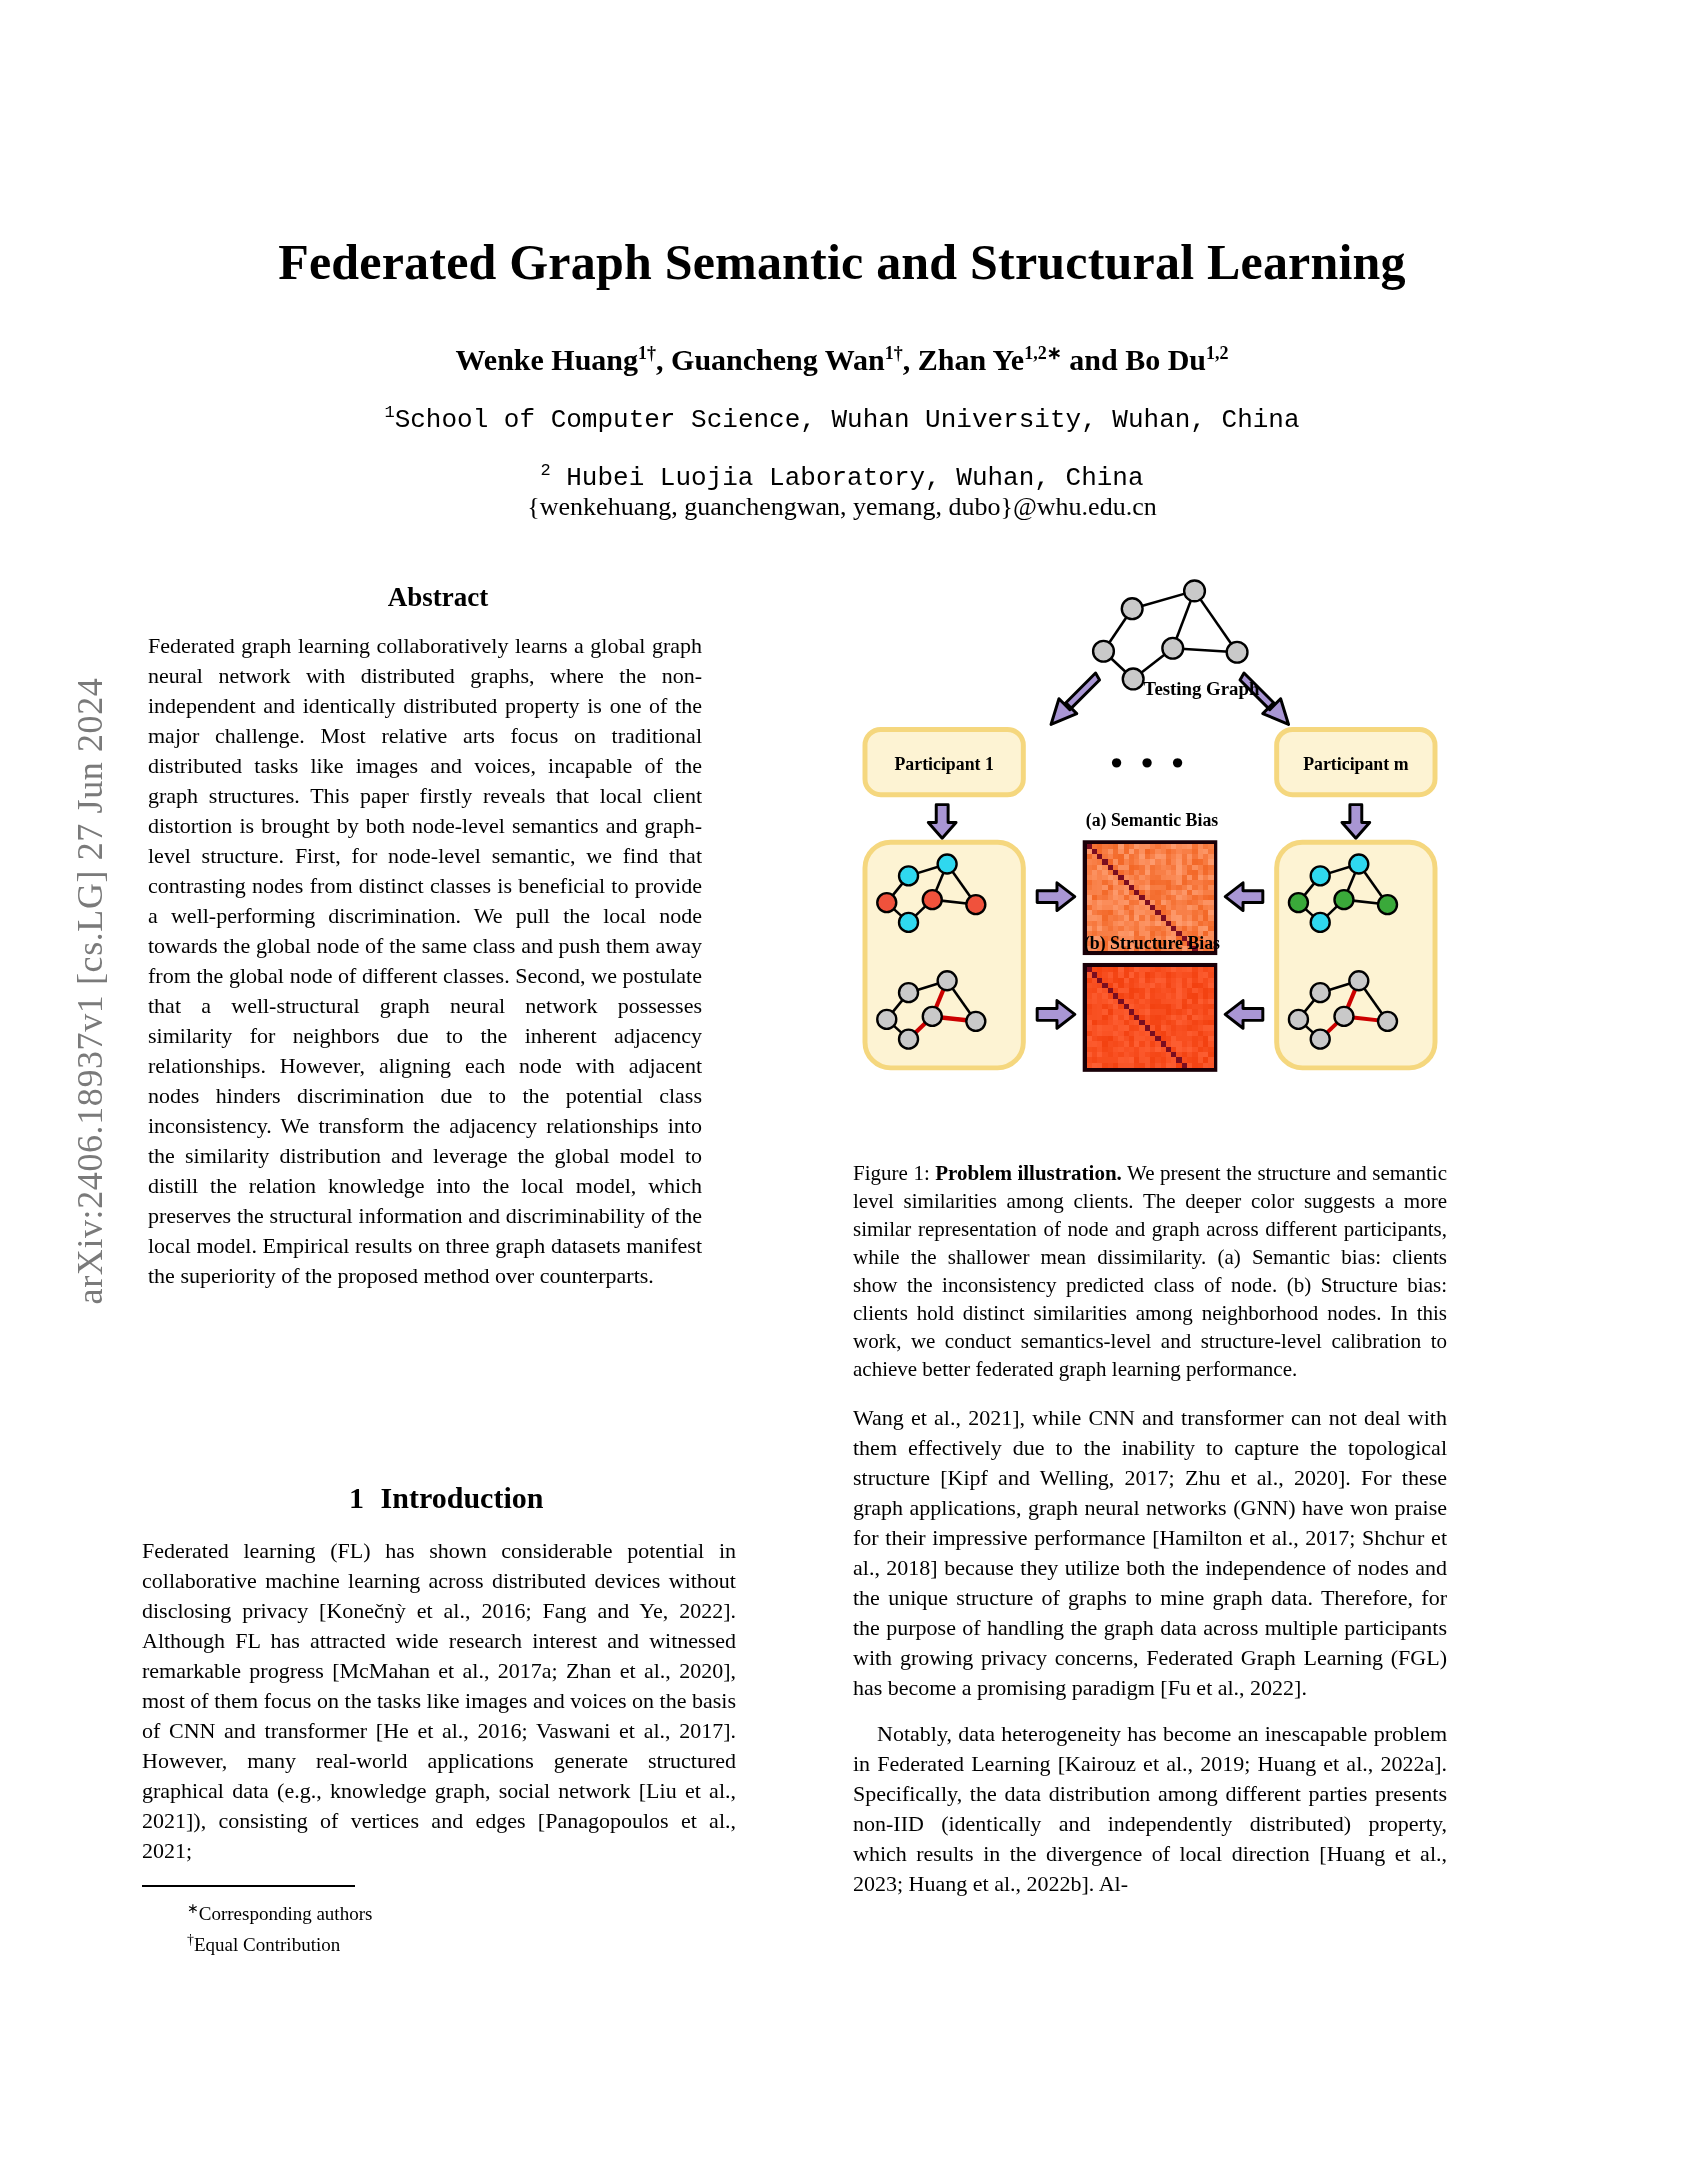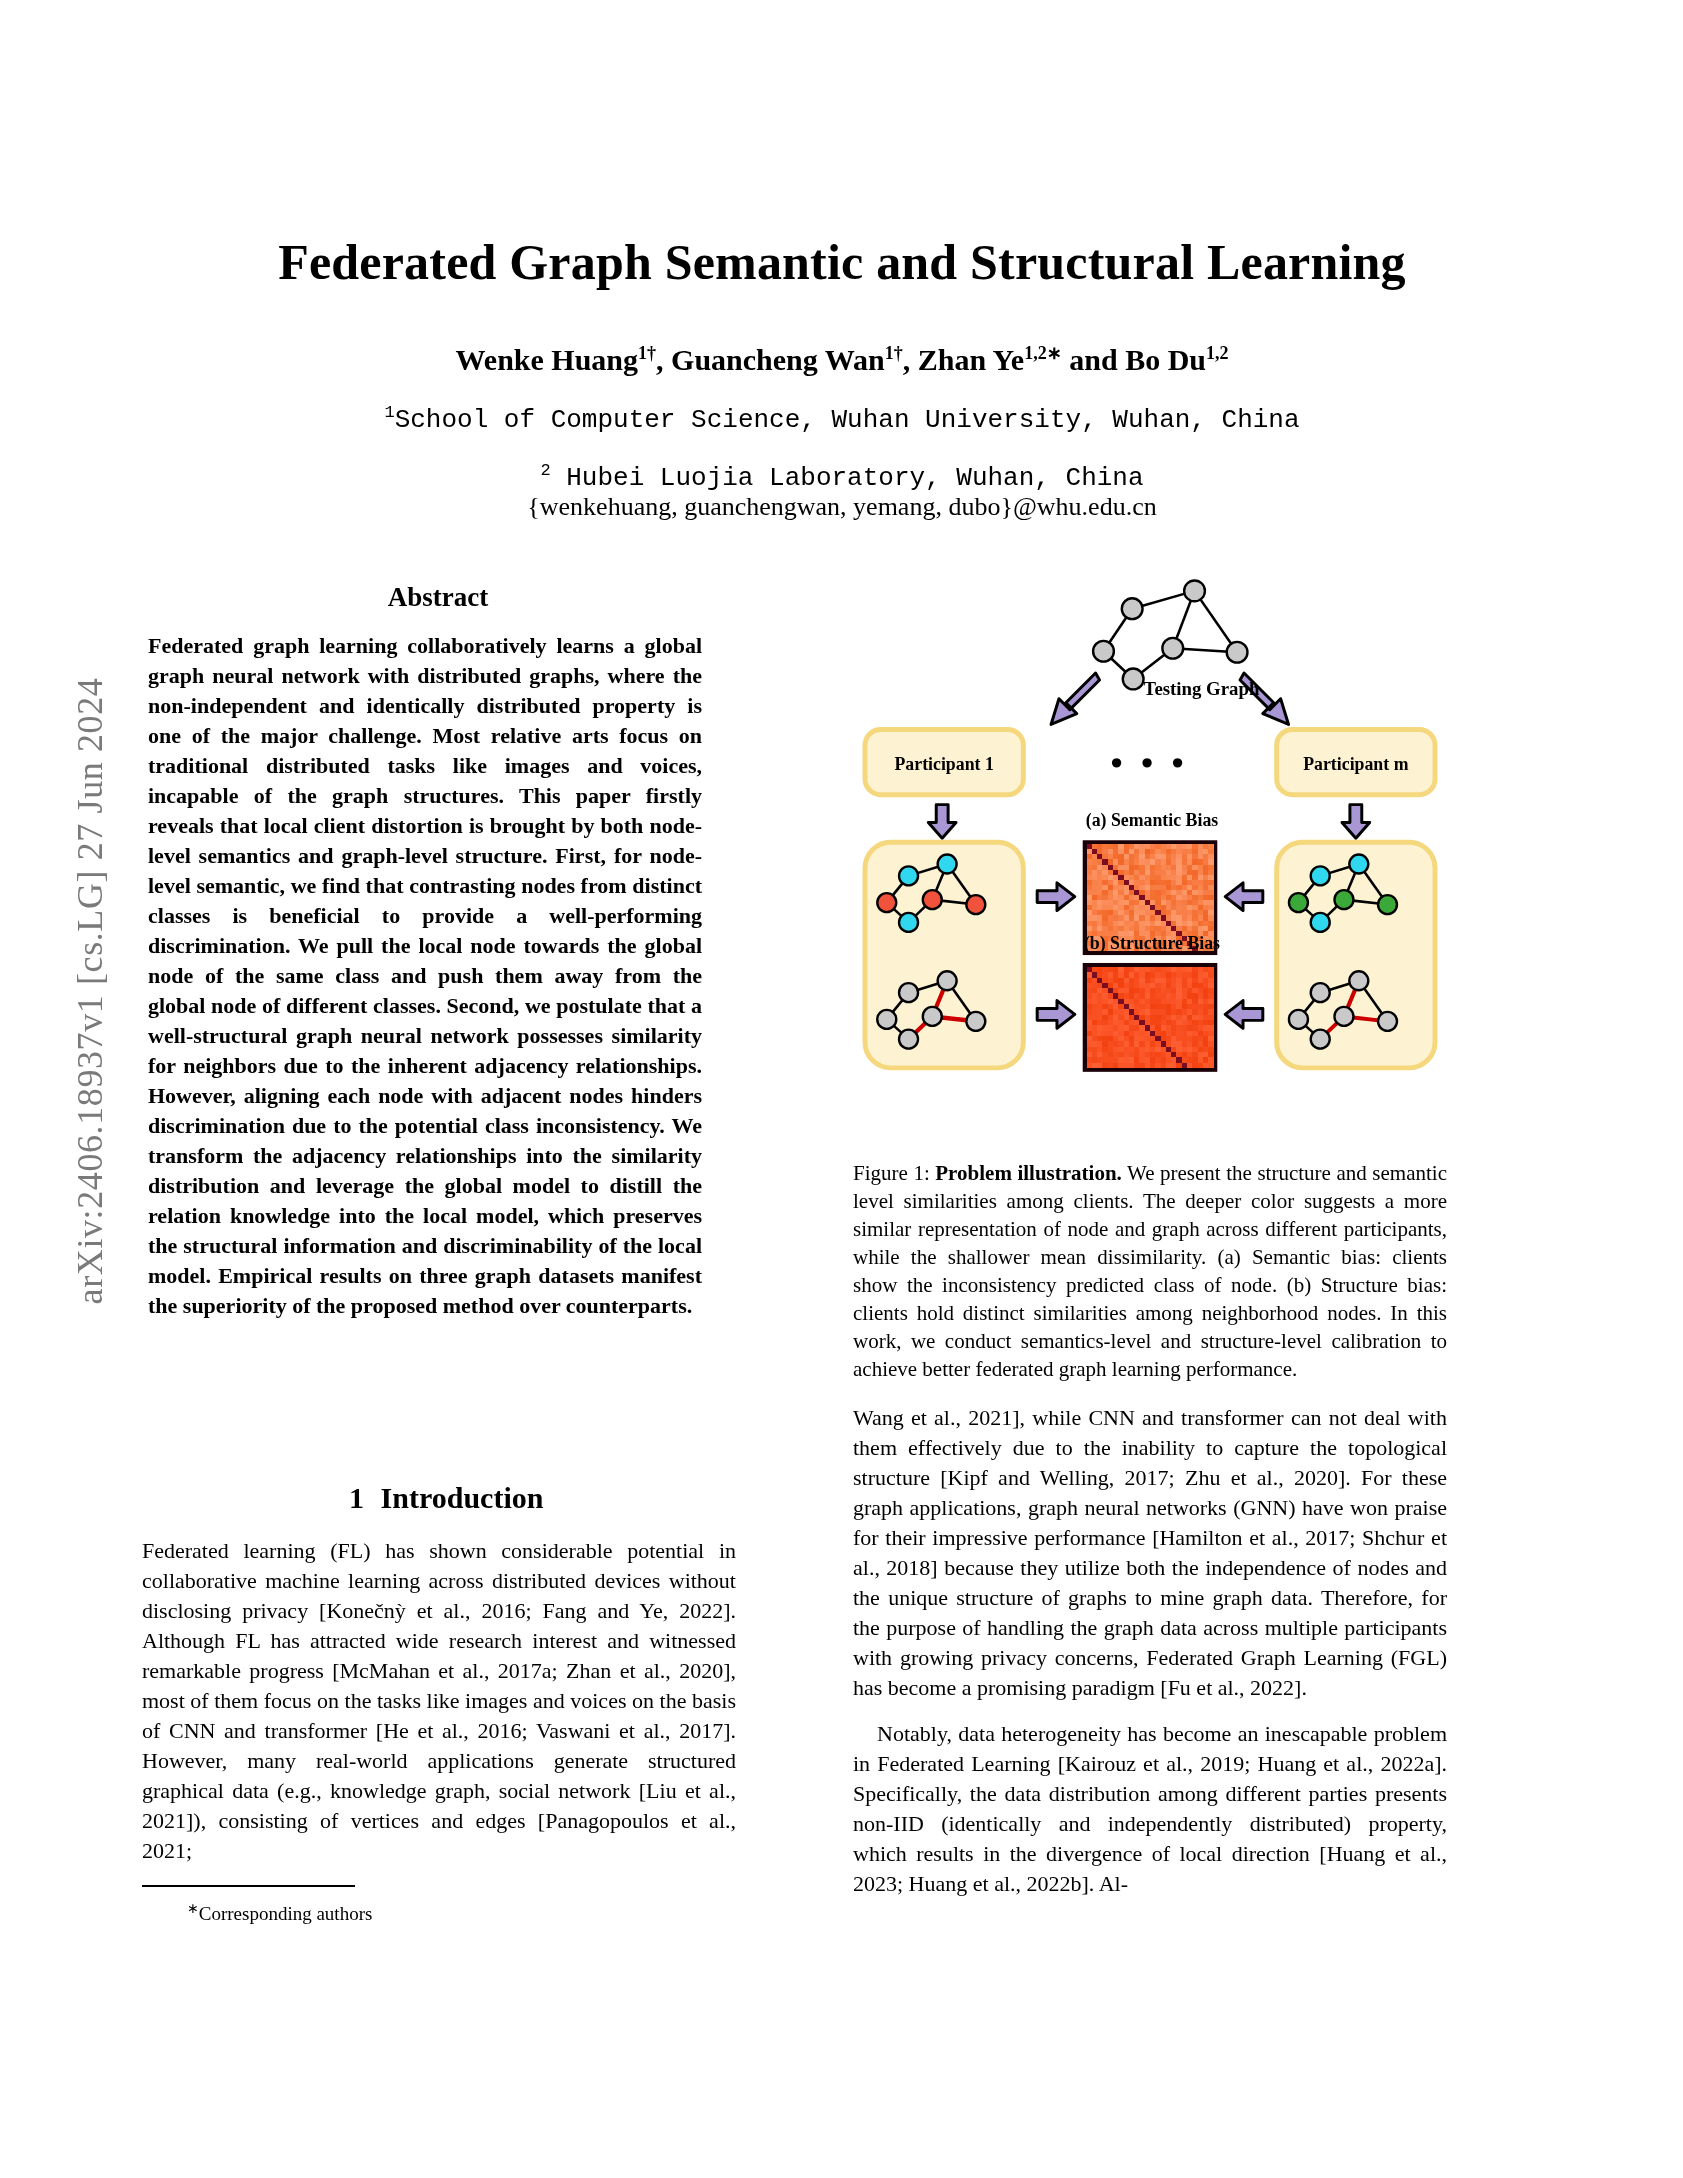--- a/index.html
+++ b/index.html
@@ -57,21 +57,21 @@
     margin:0;
     font-size:22px;
     line-height:30px;
     text-align:justify;
     text-justify:inter-word;
     hyphens:none;
     font-family:"Liberation Serif", serif;
   }
   p.indent { text-indent:24px; }
 
-  #abstract-body { width:554px; margin-left:6px;font-weight:bold; }
+  #abstract-body { width:554px; margin-left:6px; }
 
   #intro-head {
     position:absolute; left:142px; top:1481px; width:592px;
     font-size:30px; font-weight:bold;text-align:center;
   }
   #intro-head .num { display:inline-block; width:48px; }
   #intro-body { position:absolute; left:142px; top:1536px; width:594px; }
 
   
   #footnote-area { position:absolute; left:142px; top:1885px; width:594px; }
@@ -122,20 +122,21 @@
     <span class="num">1</span><span>Introduction</span>
   </div>
 
   <div id="intro-body">
     <p class="body">Federated learning (FL) has shown considerable potential in collaborative machine learning across distributed devices without disclosing privacy [Konečnỳ et al., 2016; Fang and Ye, 2022]. Although FL has attracted wide research interest and witnessed remarkable progress [McMahan et al., 2017a; Zhan et al., 2020], most of them focus on the tasks like images and voices on the basis of CNN and transformer [He et al., 2016; Vaswani et al., 2017]. However, many real-world applications generate structured graphical data (e.g., knowledge graph, social network [Liu et al., 2021]), consisting of vertices and edges [Panagopoulos et al., 2021;</p>
   </div>
 
   <div id="footnote-area">
     <div id="footnote-rule"></div>
     <div class="footnote"><sup>∗</sup><span>Corresponding authors</span></div>
+    <div class="footnote"><sup>†</sup><span>Equal Contribution</span></div>
   </div>
 
   <div id="figure-wrap">
     <div id="figure-canvas">
       <svg width="594" height="572" viewBox="0 0 600 578" xmlns="http://www.w3.org/2000/svg">
         <defs>
           <marker id="none"></marker>
         </defs>
 
         <g>

